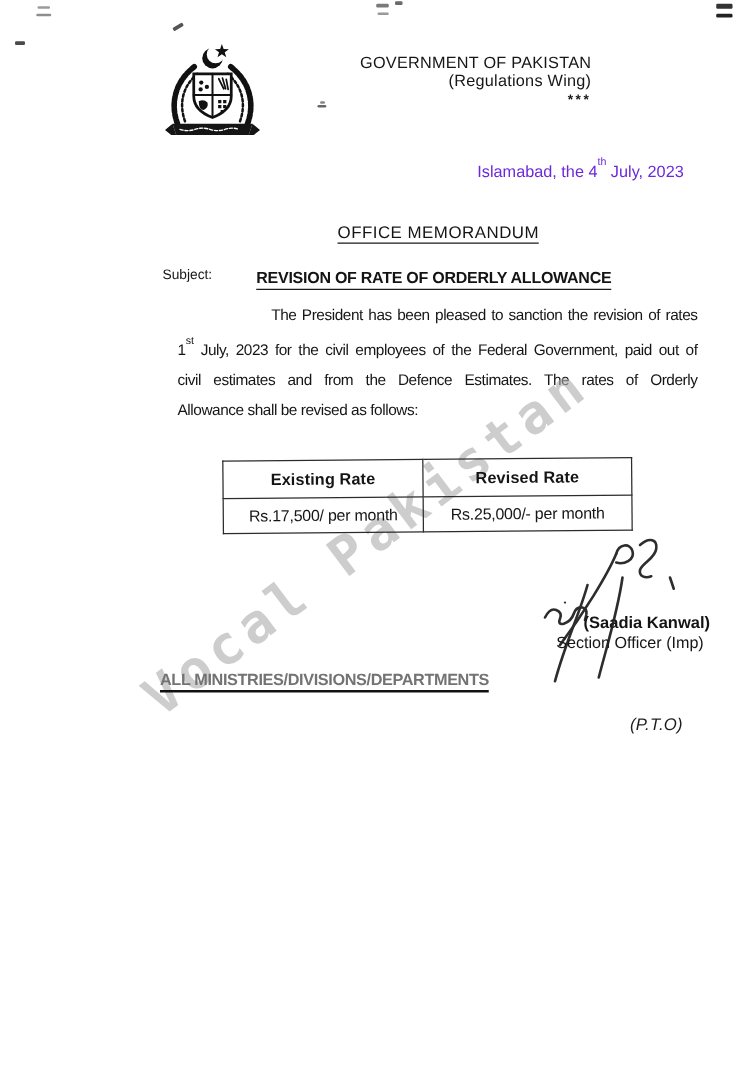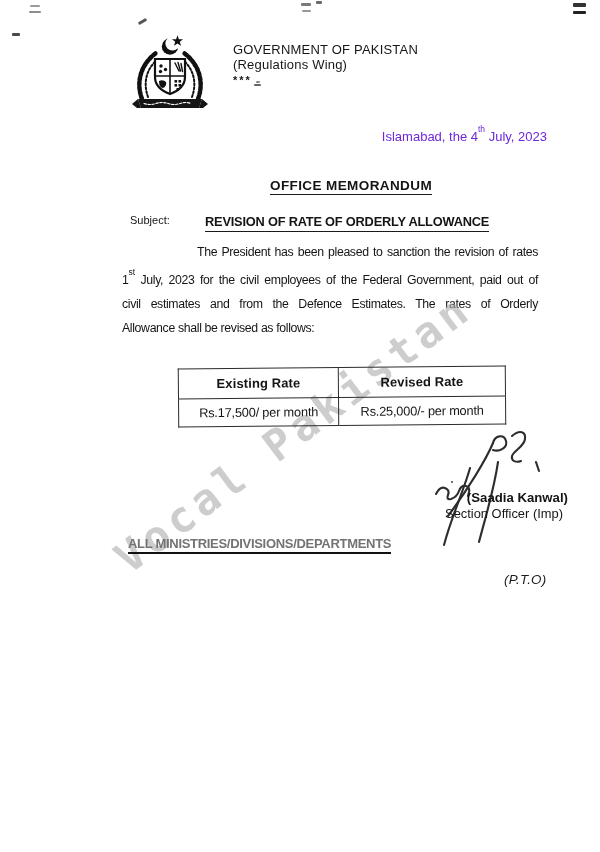--- a/index.html
+++ b/index.html
@@ -19,37 +19,37 @@
     white-space:nowrap; pointer-events:none;
   }
 
   
   .mark{position:absolute; z-index:2; border-radius:1px;}
 
   
   .emblem{position:absolute; left:128px; top:33px; width:84px; height:84px; z-index:2;}
 
   
-  .org{position:absolute; left:233px; top:42px; width:240px; text-align:left;
+  .org{position:absolute; left:233px; top:42px; width:240px; text-align:right;
        font-size:13px; line-height:15px; letter-spacing:0.2px; color:#161616;}
   .org .stars{font-size:11px; font-weight:bold; letter-spacing:2px; margin-top:1px;}
 
   .refline{position:absolute; left:130px; top:141px; font-size:13px; color:#151515;}
   .dateline{position:absolute; right:53px; top:128px; font-size:13px; color:#6d28d9; white-space:nowrap;}
   sup.sc{font-size:8.5px; position:relative; top:-4.5px; letter-spacing:0;}
 
-  .memo-title{position:absolute; left:270px; top:178px; font-size:13.5px; font-weight:bold;
+  .memo-title{position:absolute; left:270px; top:178px; font-size:13.5px; font-weight:normal;
        letter-spacing:0.4px; border-bottom:1.7px solid #1a1a1a; padding-bottom:1px; color:#141414;}
 
   .subject-label{position:absolute; left:130px; top:214px; font-size:11px; color:#151515;}
   .subject-text{position:absolute; left:205px; top:214px; font-size:12.8px; font-weight:bold;
        letter-spacing:-0.2px; border-bottom:1.7px solid #1a1a1a; padding-bottom:1.5px; color:#141414;}
 
   
-  .para{position:absolute; left:122px; top:240px; width:416px; font-size:12.3px;
+  .para{position:absolute; left:142px; top:240px; width:416px; font-size:12.3px;
         letter-spacing:-0.35px; line-height:24.1px; color:#151515;}
   .pline{text-align:justify; text-align-last:justify;}
   .pline.first{padding-left:75px; width:341px;}
   .pline.last{text-align:center; text-align-last:left;}
 
   
   .rates{position:absolute; left:178px; top:367px; border-collapse:collapse;
          table-layout:fixed; transform:rotate(-0.5deg); z-index:2;}
   .rates th,.rates td{border:1.6px solid #2c2c2c; text-align:center; vertical-align:middle; padding:0;}
   .rates th{height:29px; font-size:13px; font-weight:bold; letter-spacing:0.1px; color:#141414;}

